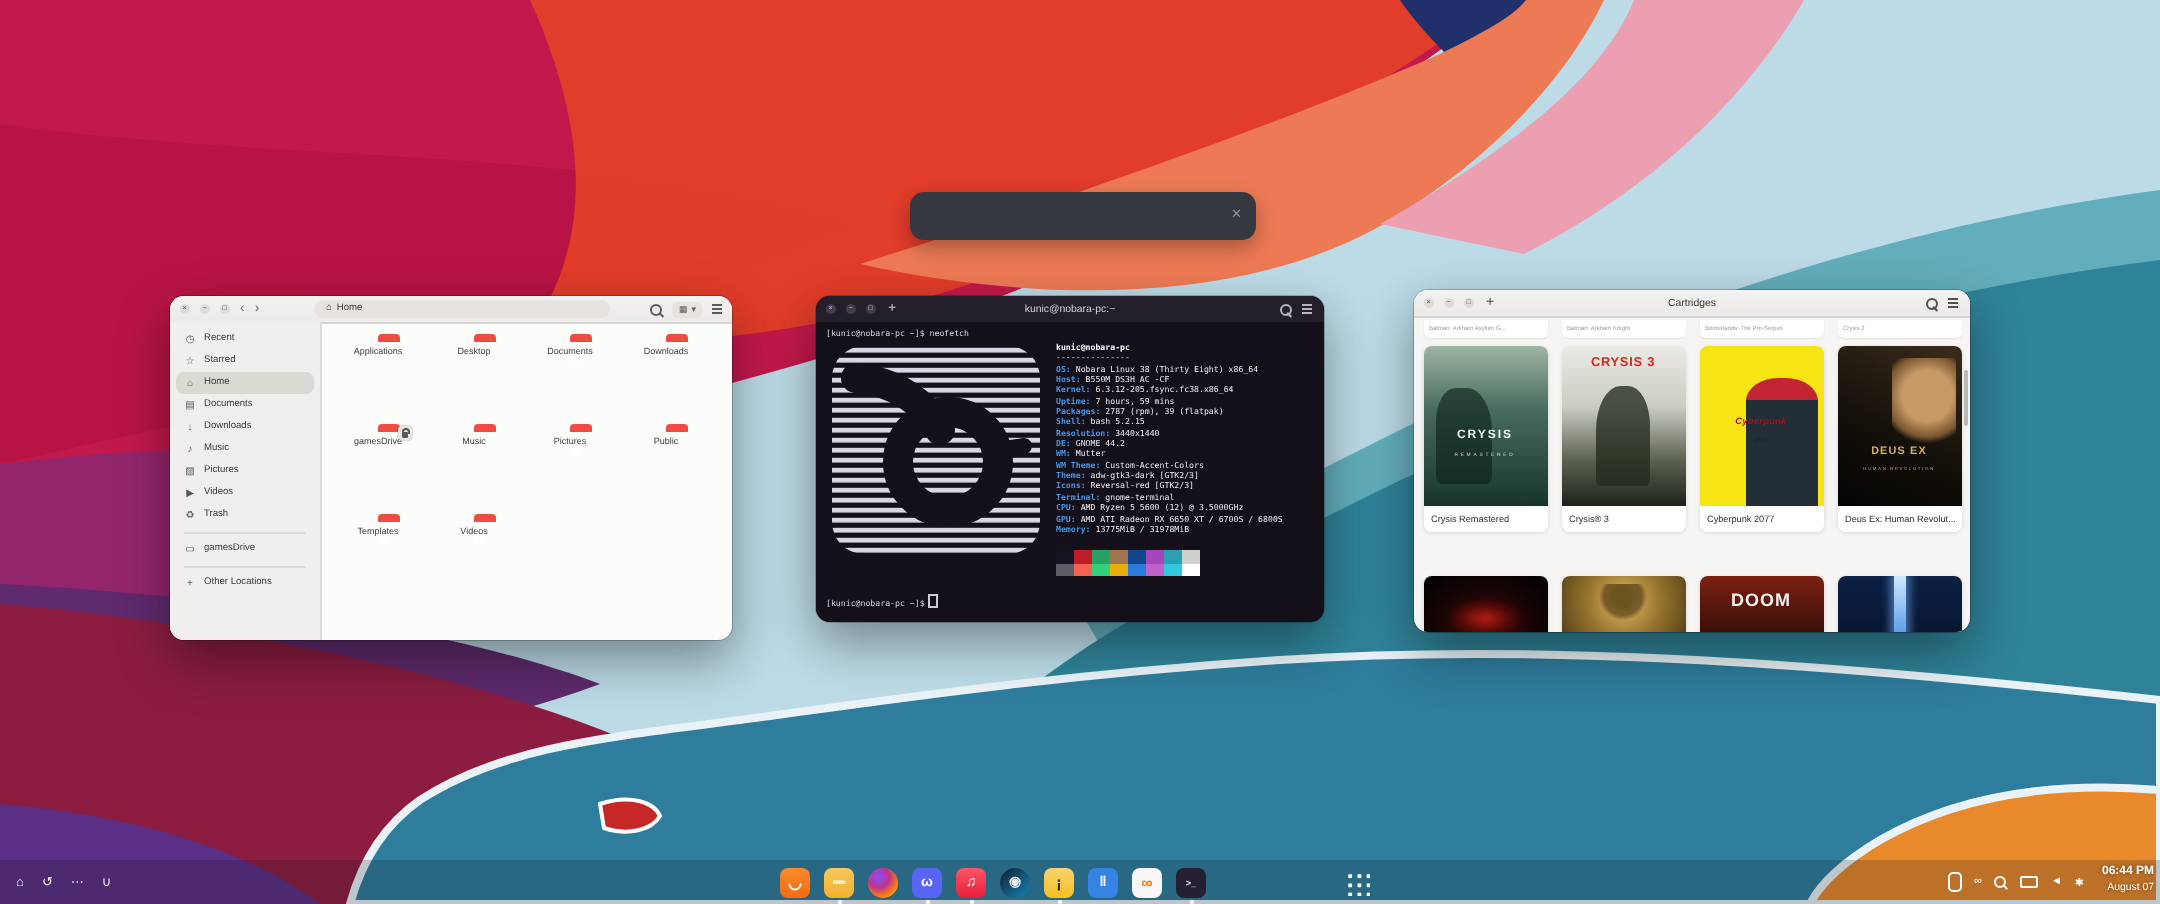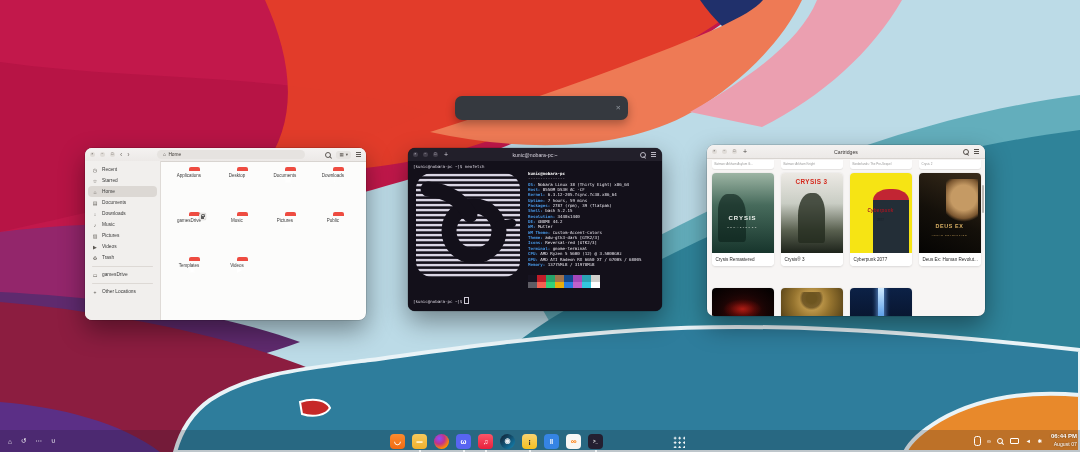--- a/index.html
+++ b/index.html
@@ -483,20 +483,25 @@
             <span class="ct"></span>
           </div>
         </div>
 
         <div class="bcard">
           <div class="bcover cover-gold-warrior">
             <span class="ct"></span>
           </div>
         </div>
 
+        <div class="bcard">
+          <div class="bcover cover-doom-eternal">
+            <span class="ct">DOOM</span>
+          </div>
+        </div>
 
         <div class="bcard">
           <div class="bcover cover-blue-beam">
             <span class="ct"></span>
           </div>
         </div>
 
     </div>
     <div id="cart-scroll"></div>
   </div>

